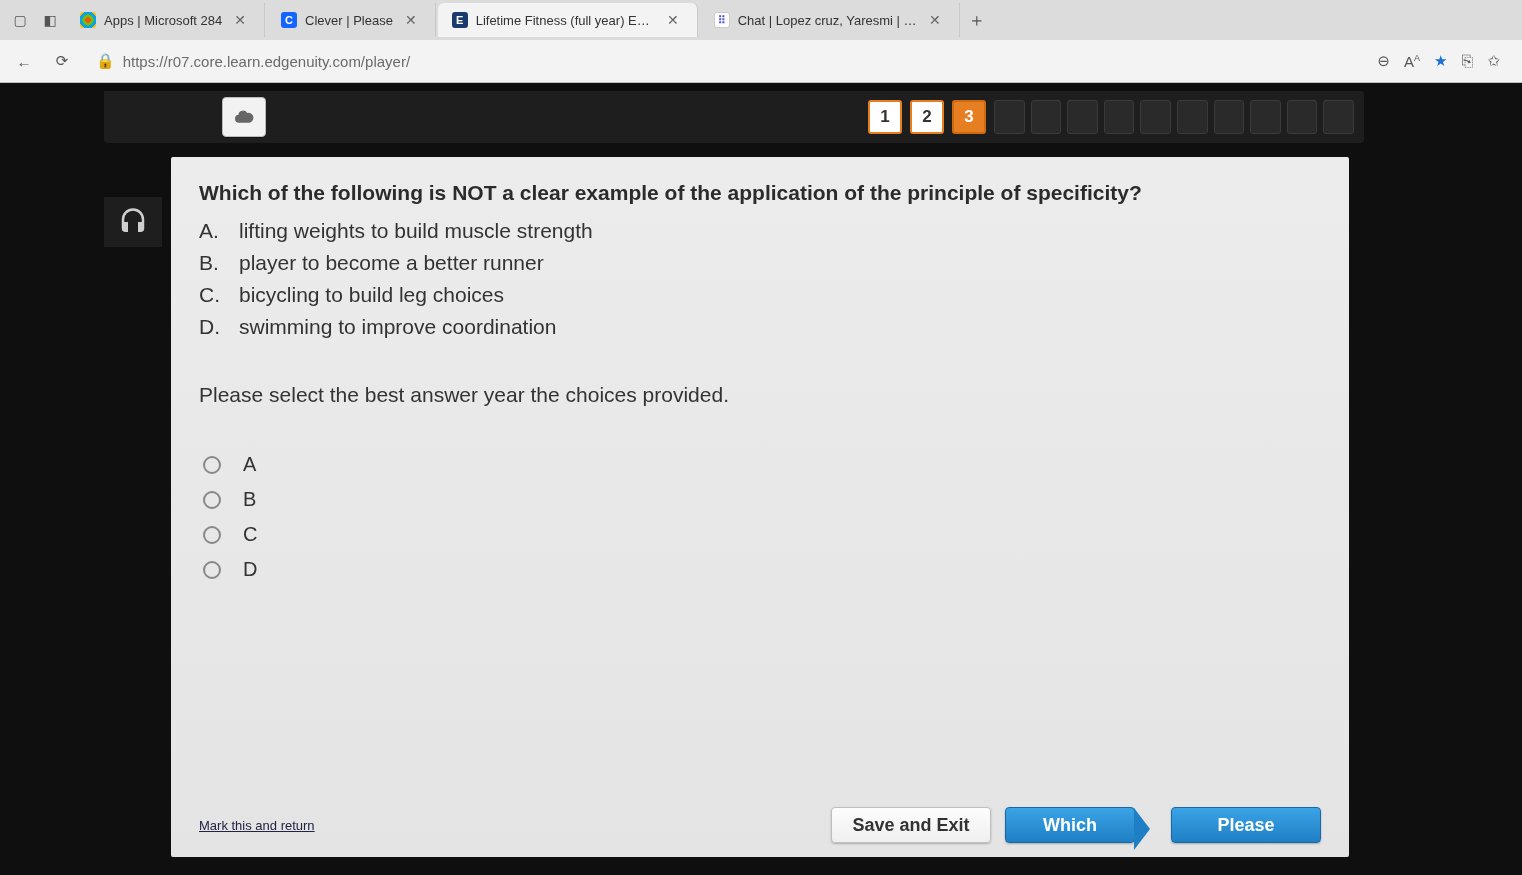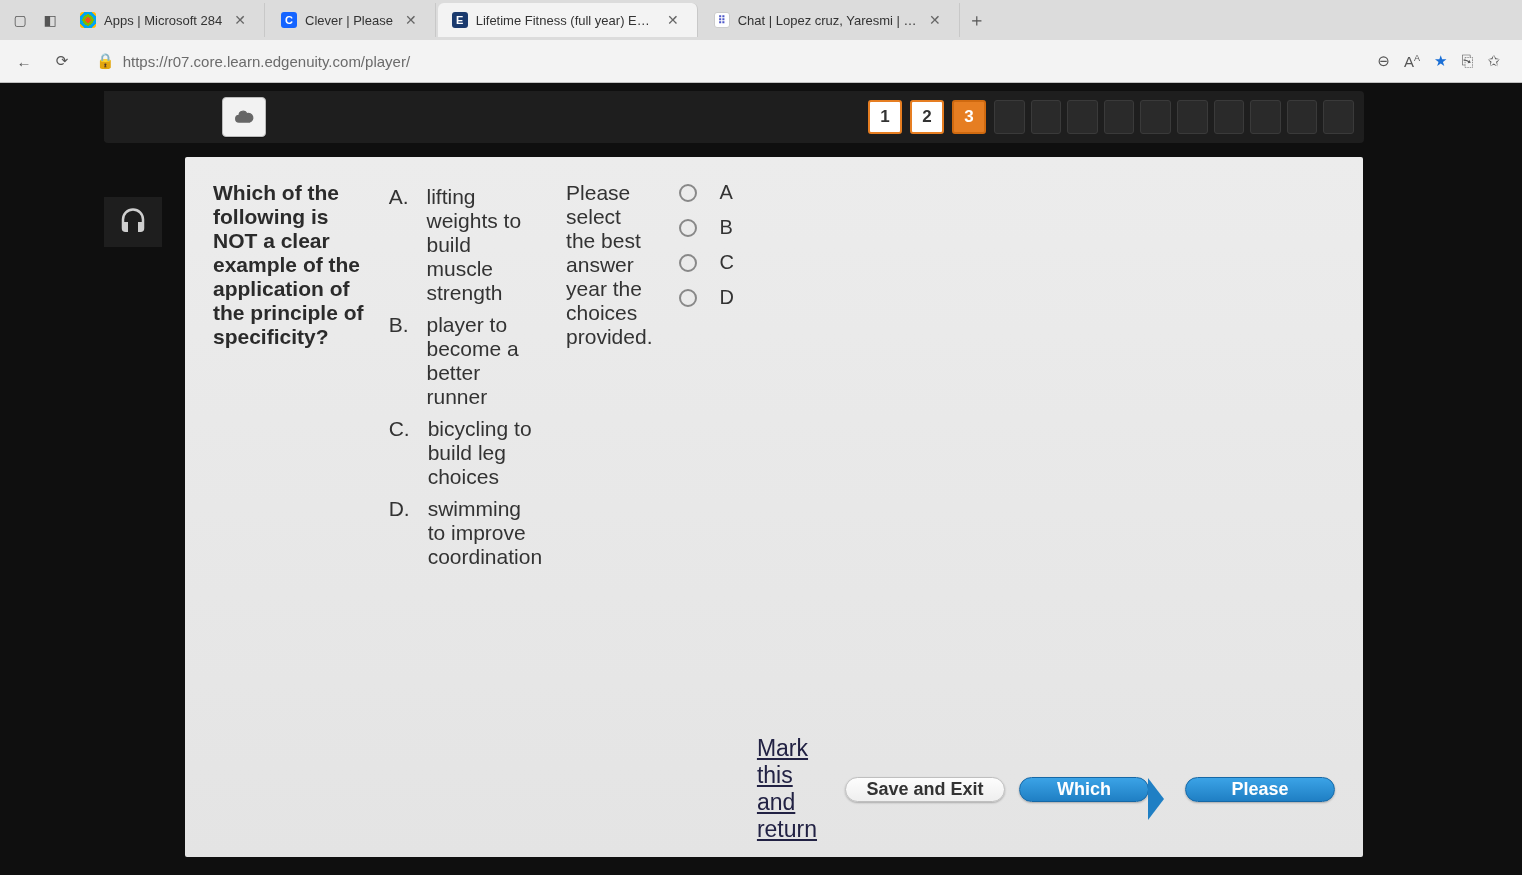--- a/index.html
+++ b/index.html
@@ -130,26 +130,26 @@
   .pg.current { background:#e67e22; color:#fff; border-color:#d06a10; }
   .pg-disabled {
     width:34px;height:34px;
     background:#2a2a2a;border:1px solid #3a3a3a;border-radius:3px;
   }
   .pg-bar-right { width:360px; display:flex; gap:6px; }
 
   
   .content-panel {
     position:absolute;
-    left:185px; top:74px;
+    left:171px; top:74px;
     width:1178px; height:700px;
     background:linear-gradient(180deg,#ececec 0%,#e4e4e4 100%);
     border-radius:2px;
     padding:24px 28px 14px 28px;
-    display:flex; gap:23px;
+    display:flex; flex-direction:column;
   }
   .question {
     font-size:21px;
     font-weight:bold;
     color:#2b2b2b;
     margin-bottom:10px;
   }
   .options-view { margin-bottom:40px; }
   .opt-line {
     display:flex; gap:18px;
@@ -173,30 +173,30 @@
   }
 
   .footer-row {
     margin-top:auto;
     display:flex; align-items:center;
     gap:14px;
     border-top:0;
     padding-top:12px;
   }
   .mark-link {
-    color:#224; font-size:23px;
+    color:#224; font-size:13px;
     text-decoration:underline;
     cursor:pointer;
   }
   .footer-row .spacer { flex:1; }
   .btn {
-    height:25px; min-width:160px;
+    height:36px; min-width:160px;
     display:flex;align-items:center;justify-content:center;
     font-size:18px; font-weight:600;
-    border-radius:16px;
+    border-radius:4px;
     cursor:pointer;
     box-shadow:0 1px 2px rgba(0,0,0,.25);
     text-align:center;
   }
   .btn-white {
     background:linear-gradient(#fdfdfd,#efefef);
     border:1px solid #bfbfbf; color:#333;
   }
   .btn-blue {
     background:linear-gradient(#3ba3e6,#1f7fc4);

